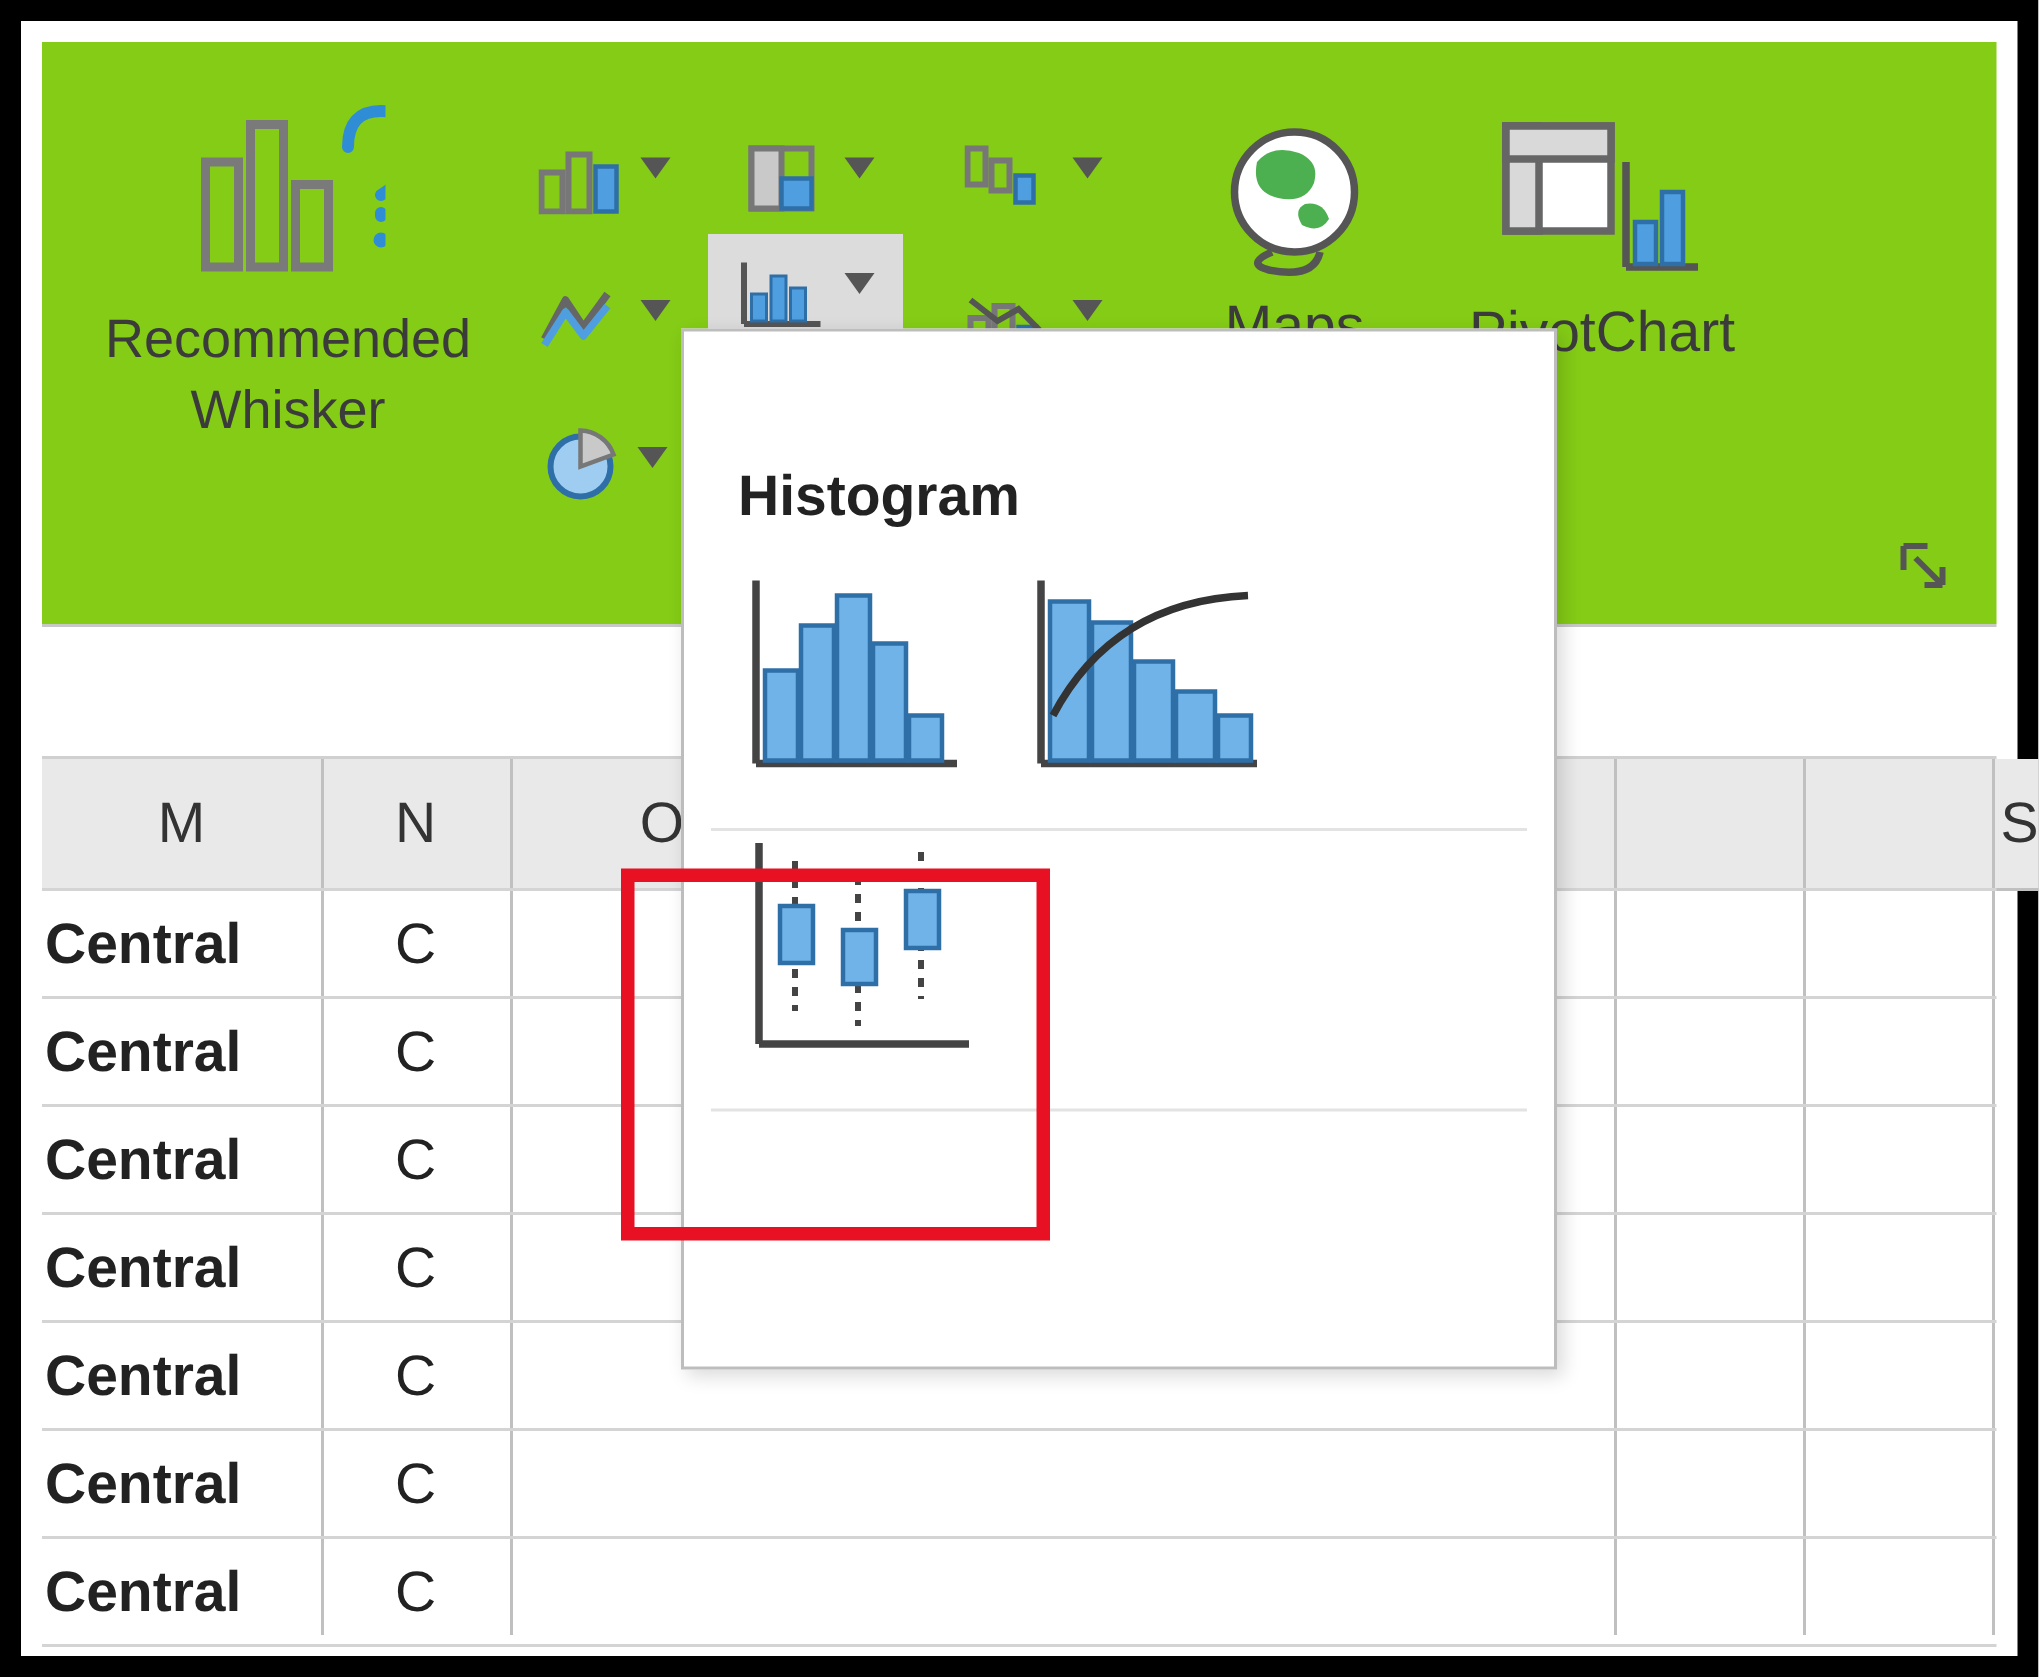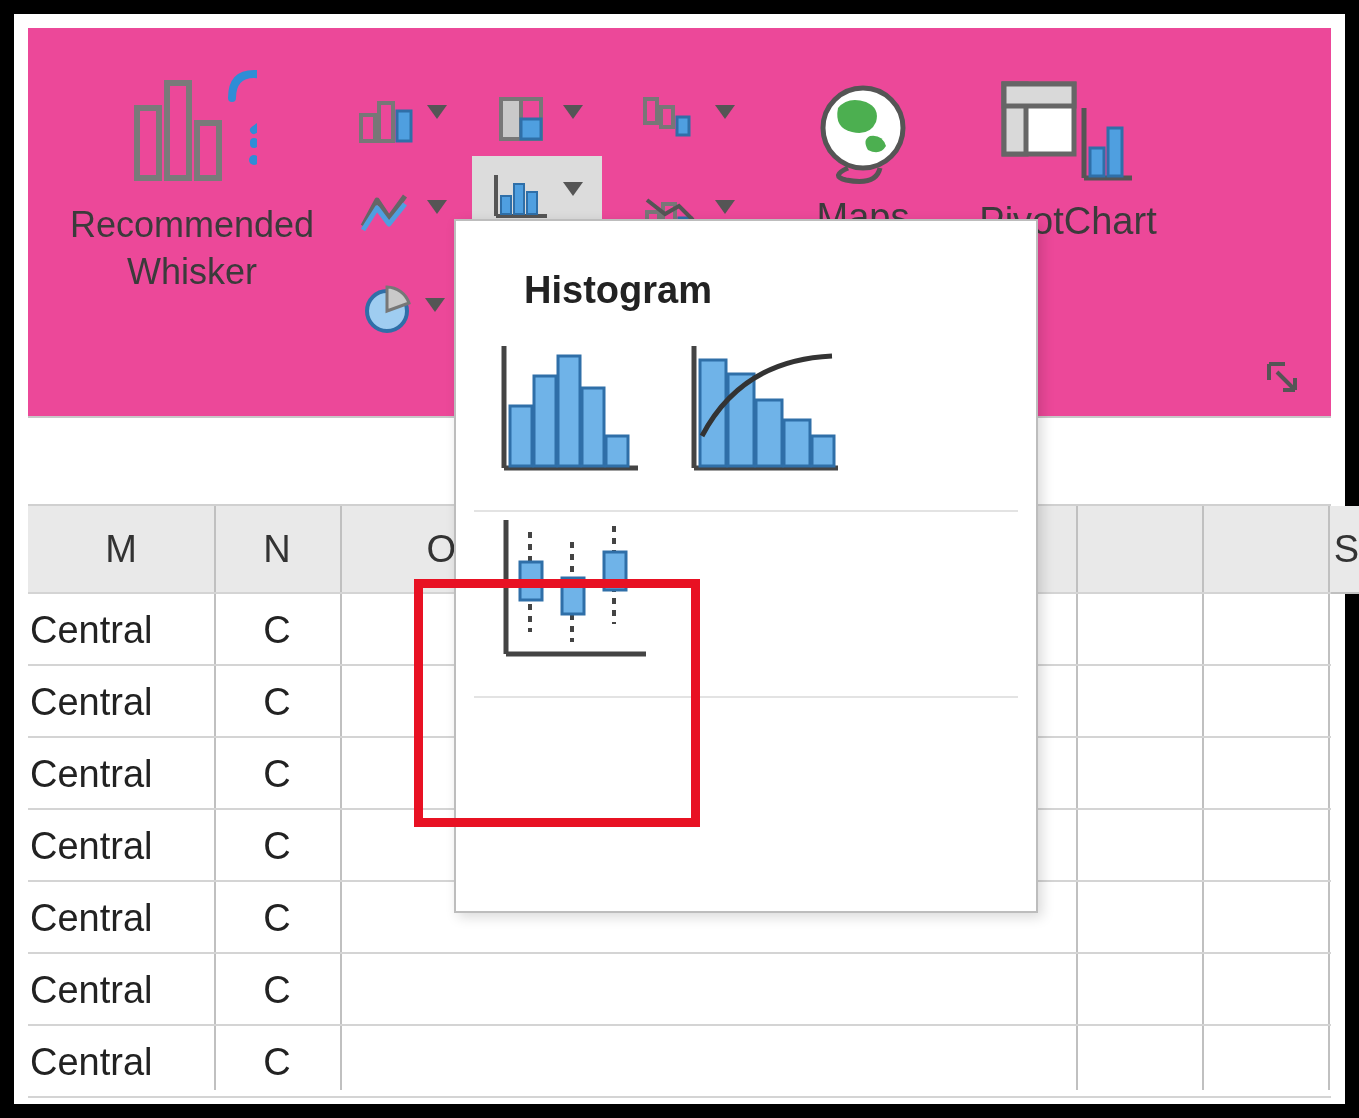--- a/index.html
+++ b/index.html
@@ -1,20 +1,20 @@
 <!DOCTYPE html>
 <html><head>
 <meta charset="utf-8">
 <style>
   html,body{margin:0;padding:0;font-family:"Segoe UI",Arial,sans-serif;background:#fff;}
   .viewport{position:relative;width:1359px;height:1118px;overflow:hidden;}
   .frame{position:absolute;left:0;top:0;width:1359px;height:1118px;border:14px solid #000;box-sizing:border-box;}
 
   
-  .ribbon{position:absolute;left:14px;top:14px;right:14px;height:388px;background:#ec4899;}
+  .ribbon{position:absolute;left:14px;top:14px;right:14px;height:388px;background:#84cc16;}
   .ribbon-border{position:absolute;left:14px;top:402px;right:14px;height:2px;background:#c8c8c8;}
   .formula-bar{position:absolute;left:14px;top:404px;right:14px;height:86px;background:#ffffff;}
   .formula-border{position:absolute;left:14px;top:490px;right:14px;height:2px;background:#d0d0d0;}
 
   .rec-charts{position:absolute;left:24px;top:40px;width:280px;text-align:center;}
   .rec-charts .lbl{font-size:36px;color:#3b3b3b;line-height:1.3;margin-top:10px;}
 
   .mini{position:absolute;width:110px;height:90px;display:flex;align-items:center;justify-content:center;}
   .caret{display:inline-block;width:0;height:0;border-left:10px solid transparent;border-right:10px solid transparent;border-top:14px solid #555;margin-left:12px;position:relative;top:-6px;}
   .mini.sel{background:#dcdcdc;}
@@ -22,37 +22,37 @@
   .maps{position:absolute;left:760px;top:50px;width:150px;text-align:center;}
   .maps .lbl{font-size:38px;color:#3b3b3b;margin-top:4px;}
 
   .pivot{position:absolute;left:920px;top:50px;width:240px;text-align:center;}
   .pivot .lbl{font-size:38px;color:#3b3b3b;margin-top:8px;}
 
   .launcher{position:absolute;right:30px;bottom:20px;width:36px;height:36px;}
 
   
   .dropdown{position:absolute;left:440px;top:205px;width:580px;height:690px;background:#fff;border:2px solid #bdbdbd;box-shadow:4px 4px 12px rgba(0,0,0,0.15);z-index:5;}
-  .dd-title{font-size:38px;font-weight:700;color:#222;padding:48px 0 24px 68px;}
+  .dd-title{font-size:38px;font-weight:700;color:#222;padding:48px 0 24px 36px;margin-top:41px;}
   .dd-row{padding:0 0 0 18px;}
   .dd-sep{height:2px;background:#e3e3e3;margin:30px 18px 0 18px;}
   .thumb{display:inline-block;margin:0 18px;vertical-align:top;}
   .more-row{padding:30px 0 0 36px;display:flex;align-items:center;}
   .more-row .lbl{font-size:38px;color:#222;margin-left:28px;}
   .more-row .lbl .u{text-decoration:underline;}
 
   .highlight-box{position:absolute;left:400px;top:565px;width:268px;height:230px;border:9px solid #e81123;z-index:20;pointer-events:none;}
 
   
   .grid{position:absolute;left:14px;top:492px;right:14px;bottom:14px;}
   .colhead{position:absolute;top:0;height:86px;background:#e9e9e9;border-bottom:2px solid #c0c0c0;display:flex;align-items:center;justify-content:center;font-size:38px;color:#333;}
   .vline{position:absolute;top:0;width:2px;background:#c0c0c0;}
   .hline{position:absolute;left:0;right:0;height:2px;background:#d4d4d4;}
   .cell{position:absolute;height:68px;display:flex;align-items:center;font-size:38px;color:#222;}
-  .cellM{left:0;width:186px;justify-content:flex-start;padding-left:2px;}
+  .cellM{left:0;width:186px;justify-content:flex-start;padding-left:2px;font-weight:bold;}
   .cellN{left:186px;width:126px;justify-content:center;}
 </style>
 </head>
 <body>
 
 <div class="viewport">
 <div class="frame">
 
   <div class="ribbon">
 

